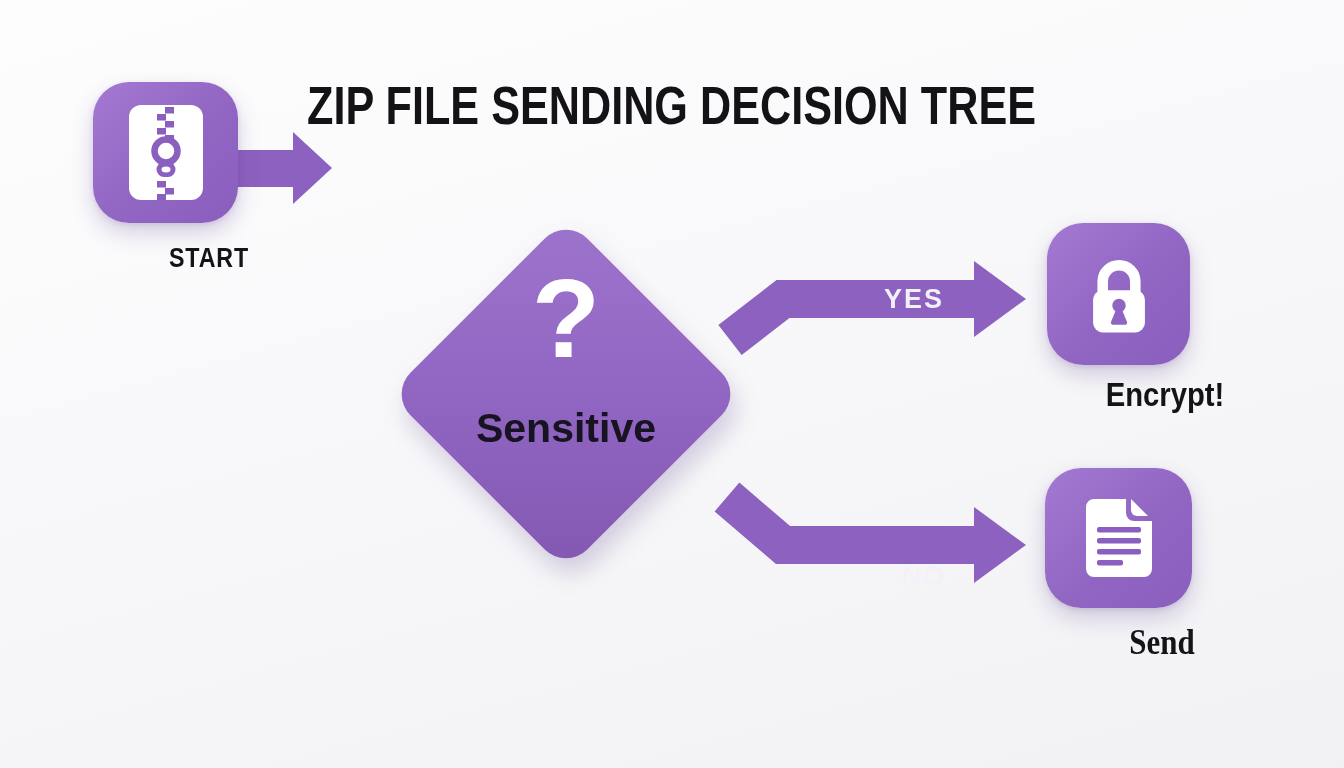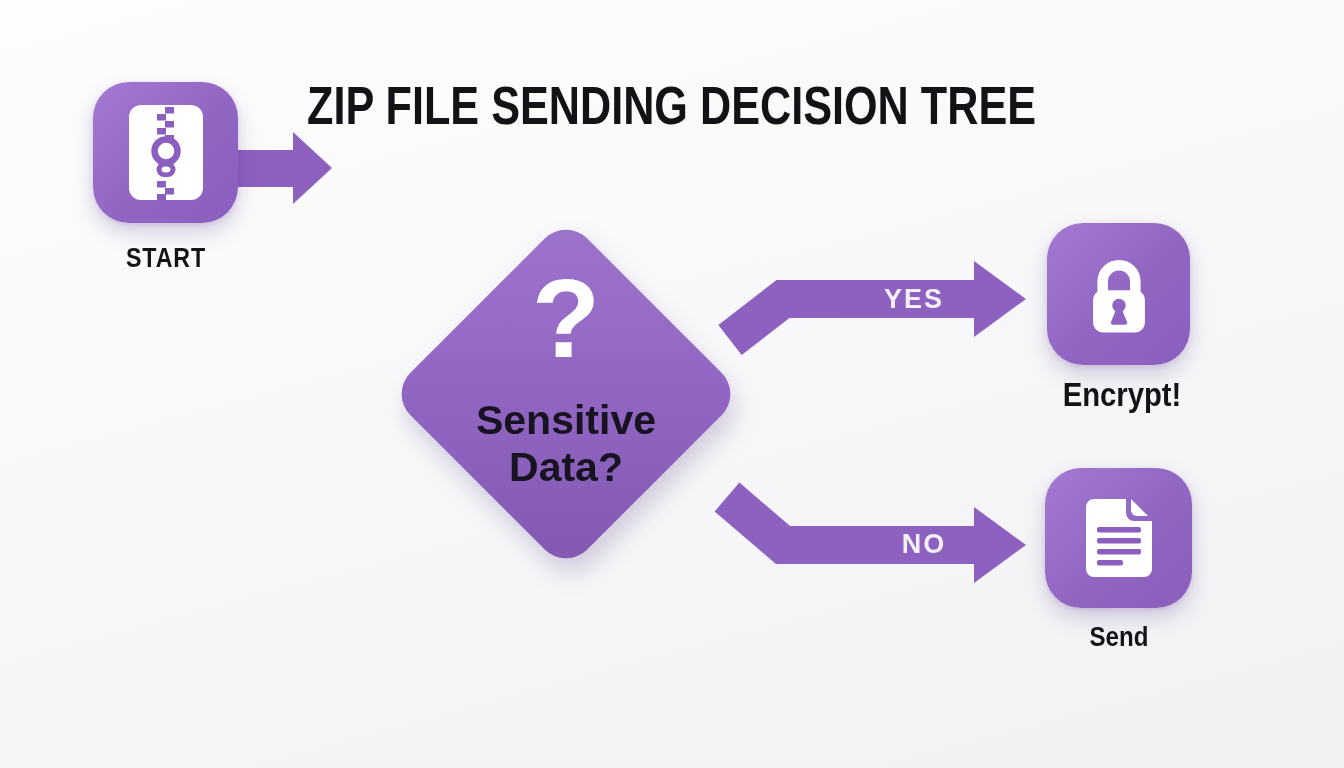--- a/index.html
+++ b/index.html
@@ -55,37 +55,37 @@
     text-align:center;
   }
   .qmark{
     font-size:112px;line-height:.92;font-weight:800;color:#ffffff;
     margin-top:-2px;
   }
   .dline{
     font-size:41px;line-height:1.1;font-weight:800;color:#181320;letter-spacing:0;
     margin-top:2px;
   }
-  .dline.first{margin-top:28px;}
+  .dline.first{margin-top:36px;}
 
   
   .label{
-    position:absolute;font-weight:800;color:#161318;white-space:nowrap;z-index:4;
+    position:absolute;font-weight:800;color:#161318;white-space:nowrap;z-index:4;margin-left:43px;
   }
   .cond{display:inline-block;transform:scaleX(0.86);transform-origin:center;}
   .start-label{left:166px;top:243px;font-size:27px;letter-spacing:1px;transform:translateX(-50%);}
   .encrypt-label{left:1122px;top:375px;font-size:34px;transform:translateX(-50%);}
-  .send-label{left:1119px;top:621px;font-size:28px;transform:translateX(-50%);}
+  .send-label{left:1119px;top:621px;font-size:36px;transform:translateX(-50%);font-family:Liberation Serif, serif;}
 
   .edge-label{
     position:absolute;z-index:4;font-weight:800;color:#f4f0f9;
     font-size:27px;letter-spacing:2px;transform:translate(-50%,-50%);white-space:nowrap;
   }
   .yes-label{left:878px;top:299px;margin-left:36px;}
-  .no-label{left:924px;top:544px;}
+  .no-label{left:924px;top:576px;}
 </style>
 </head>
 <body>
 
 <div class="canvas">
 
   <h1 class="title">
     <span class="squeeze">ZIP FILE SENDING DECISION TREE</span>
   </h1>
 
@@ -125,21 +125,20 @@
   <div class="label start-label">
     <span class="cond">START</span>
   </div>
 
   <div class="diamond-wrap">
     <div class="diamond"></div>
   </div>
   <div class="diamond-content">
     <div class="qmark">?</div>
     <div class="dline first">Sensitive</div>
-    <div class="dline">Data?</div>
   </div>
 
   <div class="edge-label yes-label">YES</div>
   <div class="edge-label no-label">NO</div>
 
   <div class="square encrypt-node">
     <svg width="96" height="96" viewBox="0 0 100 100">
       <path d="M33 52 V37 a17 17 0 0 1 34 0 V52" fill="none" stroke="#ffffff" stroke-width="11"></path>
       <rect x="23" y="46" width="54" height="44" rx="10" fill="#ffffff"></rect>
       <circle cx="50" cy="62" r="7" fill="#8f64c2"></circle>

